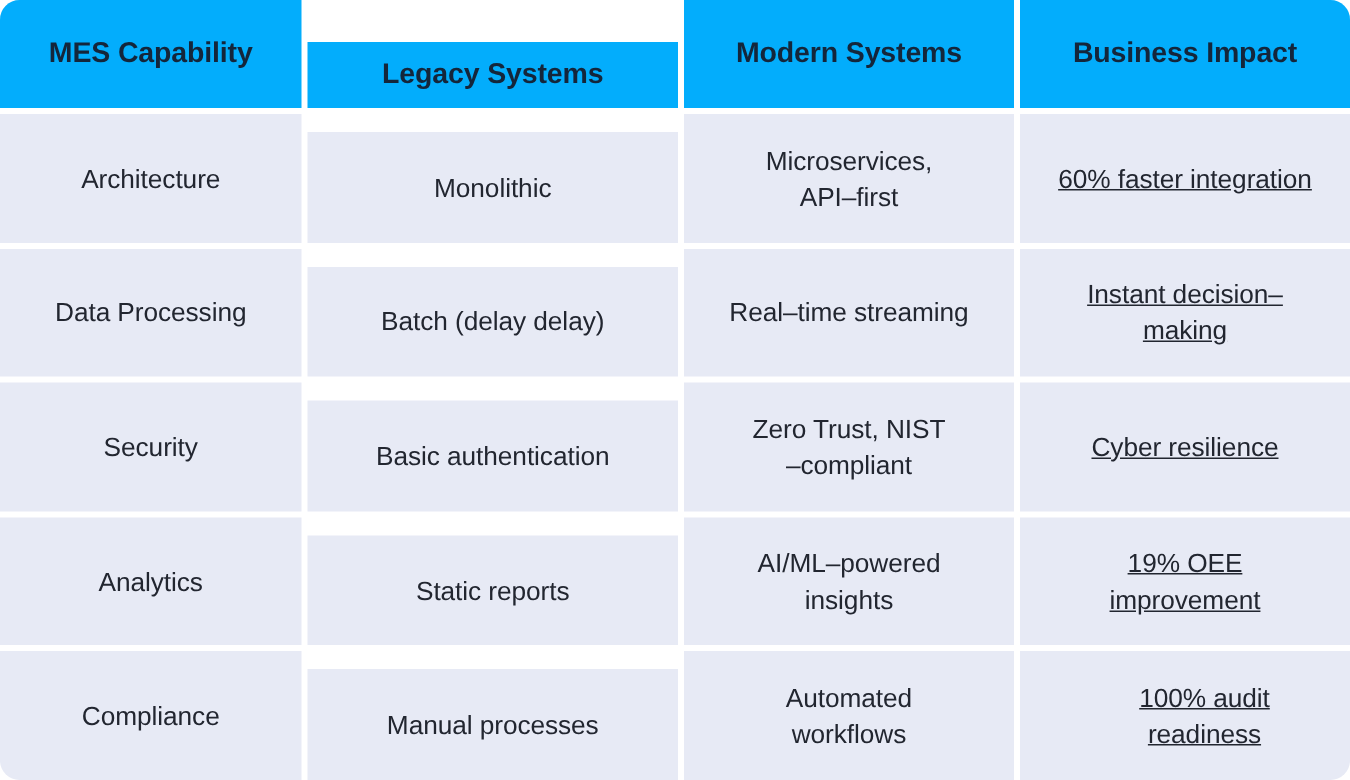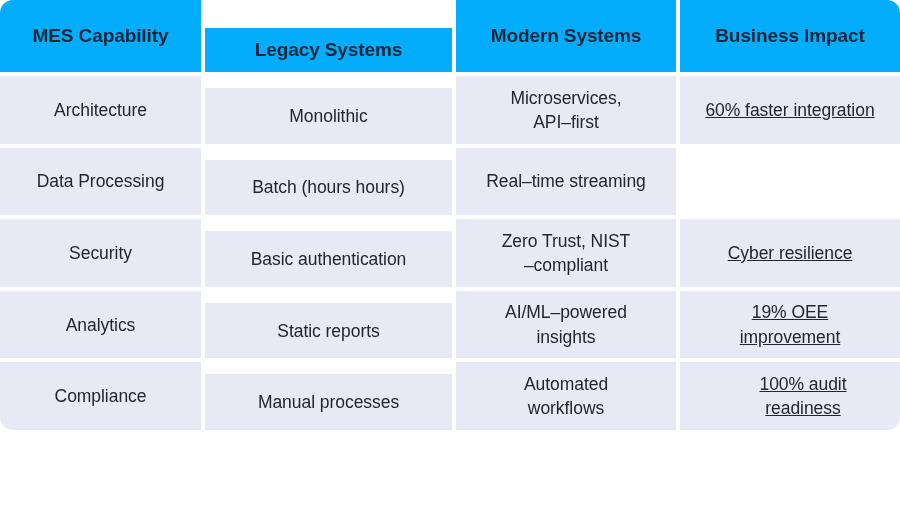--- a/index.html
+++ b/index.html
@@ -10,21 +10,21 @@
   body {
     width: 900px;
     height: 520px;
     overflow: hidden;
     font-family: "Liberation Sans", "DejaVu Sans", sans-serif;
     -webkit-font-smoothing: antialiased;
   }
 
   .comparison-table {
     width: 900px;
-    height: 430px;
+    height: 520px;
     display: flex;
     flex-direction: column;
     background: #ffffff;
     box-sizing: border-box;
   }
 
   
   .table-header {
     display: flex;
     height: 72px;
@@ -59,20 +59,21 @@
     gap: 4px;
     padding-top: 4px;
     box-sizing: border-box;
     background: #ffffff;
   }
   .table-row {
     display: flex;
     gap: 4px;
     flex: 1 1 0;
     min-height: 0;
+    justify-content: flex-end;
   }
   .body-cell {
     background: #E7EAF5;
     display: flex;
     align-items: center;
     justify-content: center;
     text-align: center;
     box-sizing: border-box;
     padding: 4px 10px;
     color: #222630;
@@ -127,24 +128,28 @@
       <div class="body-cell c4">
         <span class="cell-text">60% faster integration</span>
       </div>
     </div>
 
     <div class="table-row">
       <div class="body-cell c1">
         <span class="cell-text">Data Processing</span>
       </div>
       <div class="body-cell c2">
-        <span class="cell-text">Batch (hours hours)</span>
+        <span class="cell-text">Batch (delay delay)</span>
       </div>
       <div class="body-cell c3">
         <span class="cell-text">Real–time streaming</span>
+      </div>
+      <div class="body-cell c4">
+        <span class="cell-text">Instant decision–
+making</span>
       </div>
     </div>
 
     <div class="table-row">
       <div class="body-cell c1">
         <span class="cell-text">Security</span>
       </div>
       <div class="body-cell c2">
         <span class="cell-text">Basic authentication</span>
       </div>

